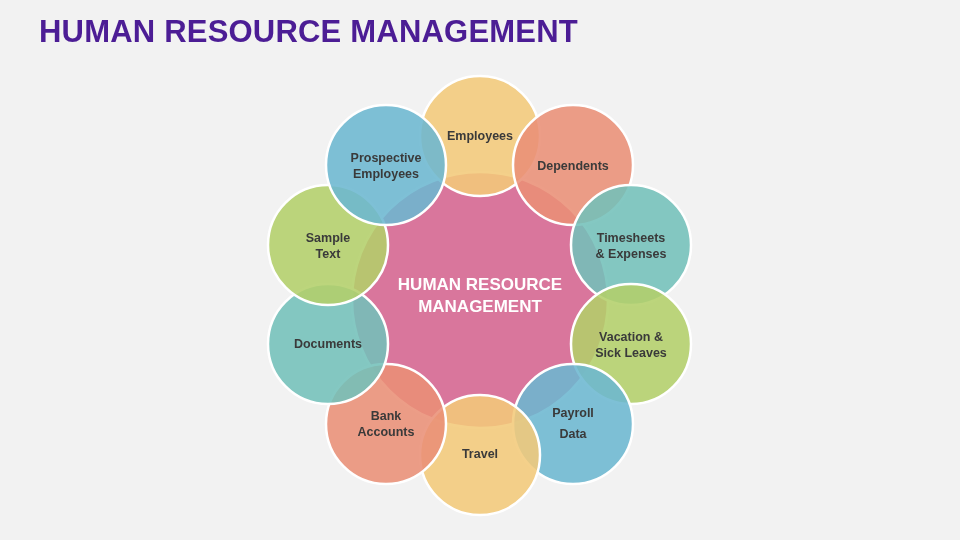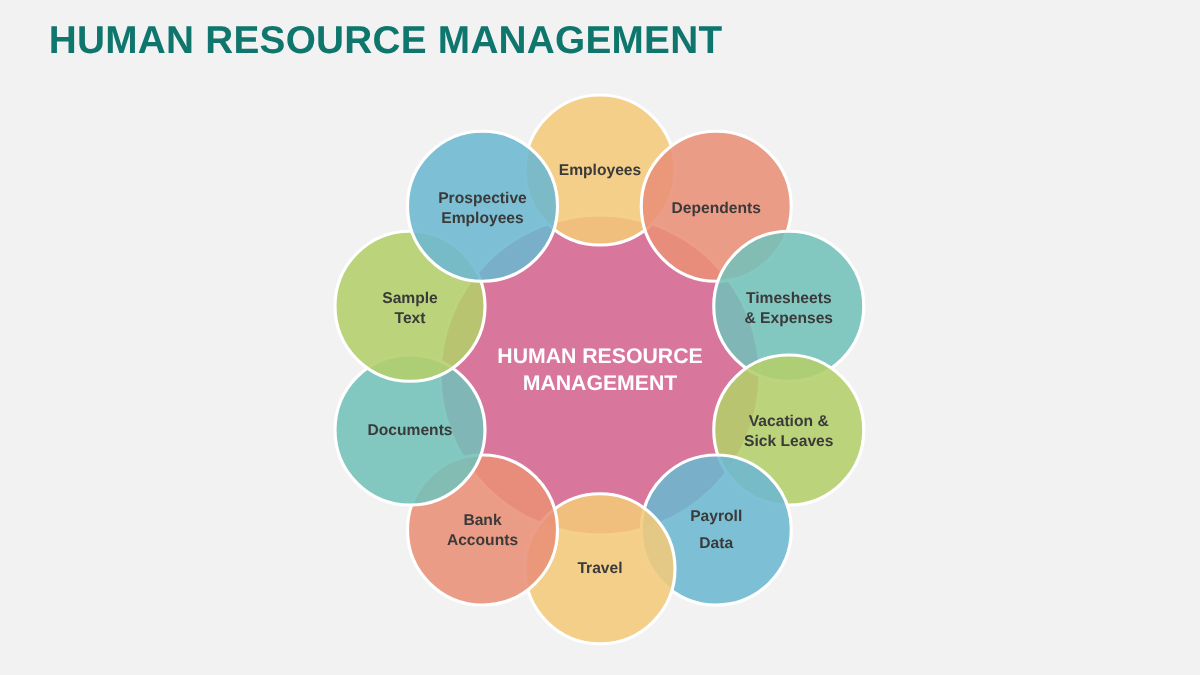--- a/index.html
+++ b/index.html
@@ -1,17 +1,17 @@
 <!DOCTYPE html>
 <html><head>
 <meta charset="utf-8">
 <style>
   html,body{margin:0;padding:0;}
   body{width:960px;height:540px;background:#f2f2f2;position:relative;overflow:hidden;font-family:"Liberation Sans",sans-serif;}
-  .title{position:absolute;left:39px;top:14px;font-size:31px;font-weight:bold;color:#0f766e;letter-spacing:0.2px;}
+  .title{position:absolute;left:39px;top:14px;font-size:31px;font-weight:bold;color:#4c1d95;letter-spacing:0.2px;}
   svg{position:absolute;left:0;top:0;}
   .lbl{font-family:"Liberation Sans",sans-serif;font-weight:bold;font-size:12.5px;fill:#3a3a3a;text-anchor:middle;}
   .clbl{font-family:"Liberation Sans",sans-serif;font-weight:bold;font-size:17px;fill:#ffffff;text-anchor:middle;}
 </style>
 </head>
 <body>
 
 <div class="title">HUMAN RESOURCE MANAGEMENT</div>
 
 <svg width="960" height="540" viewBox="0 0 960 540">

